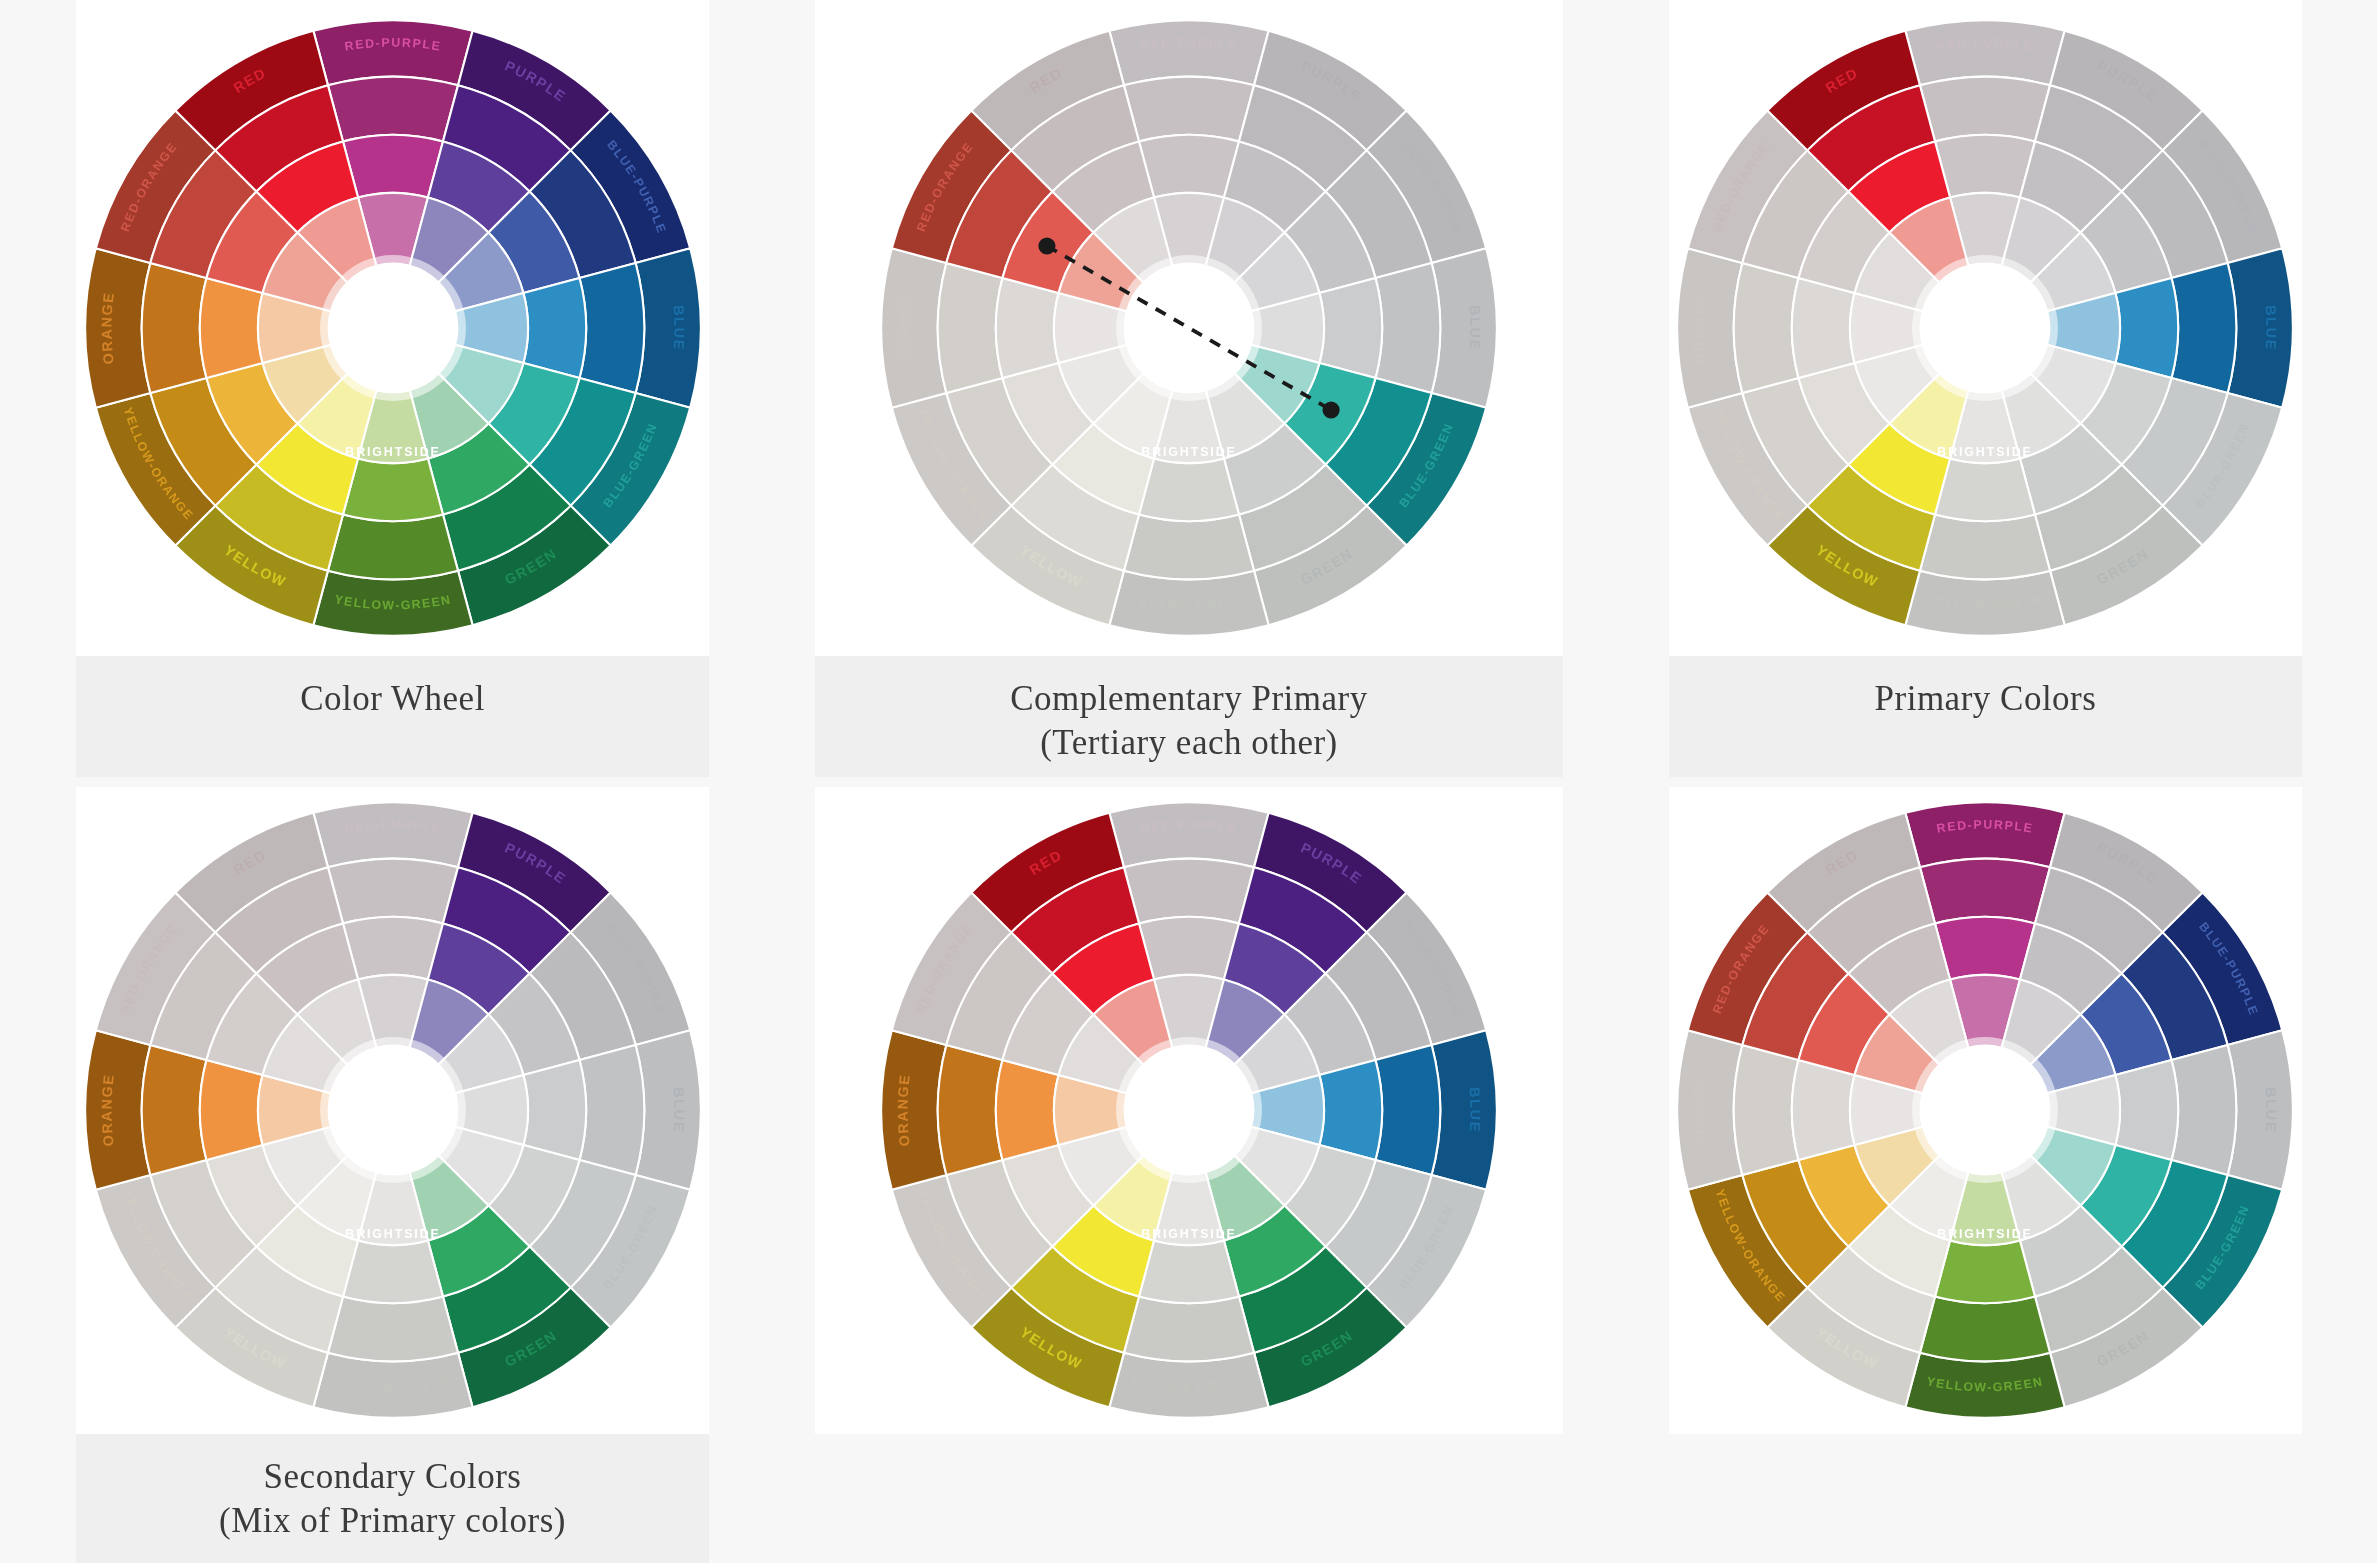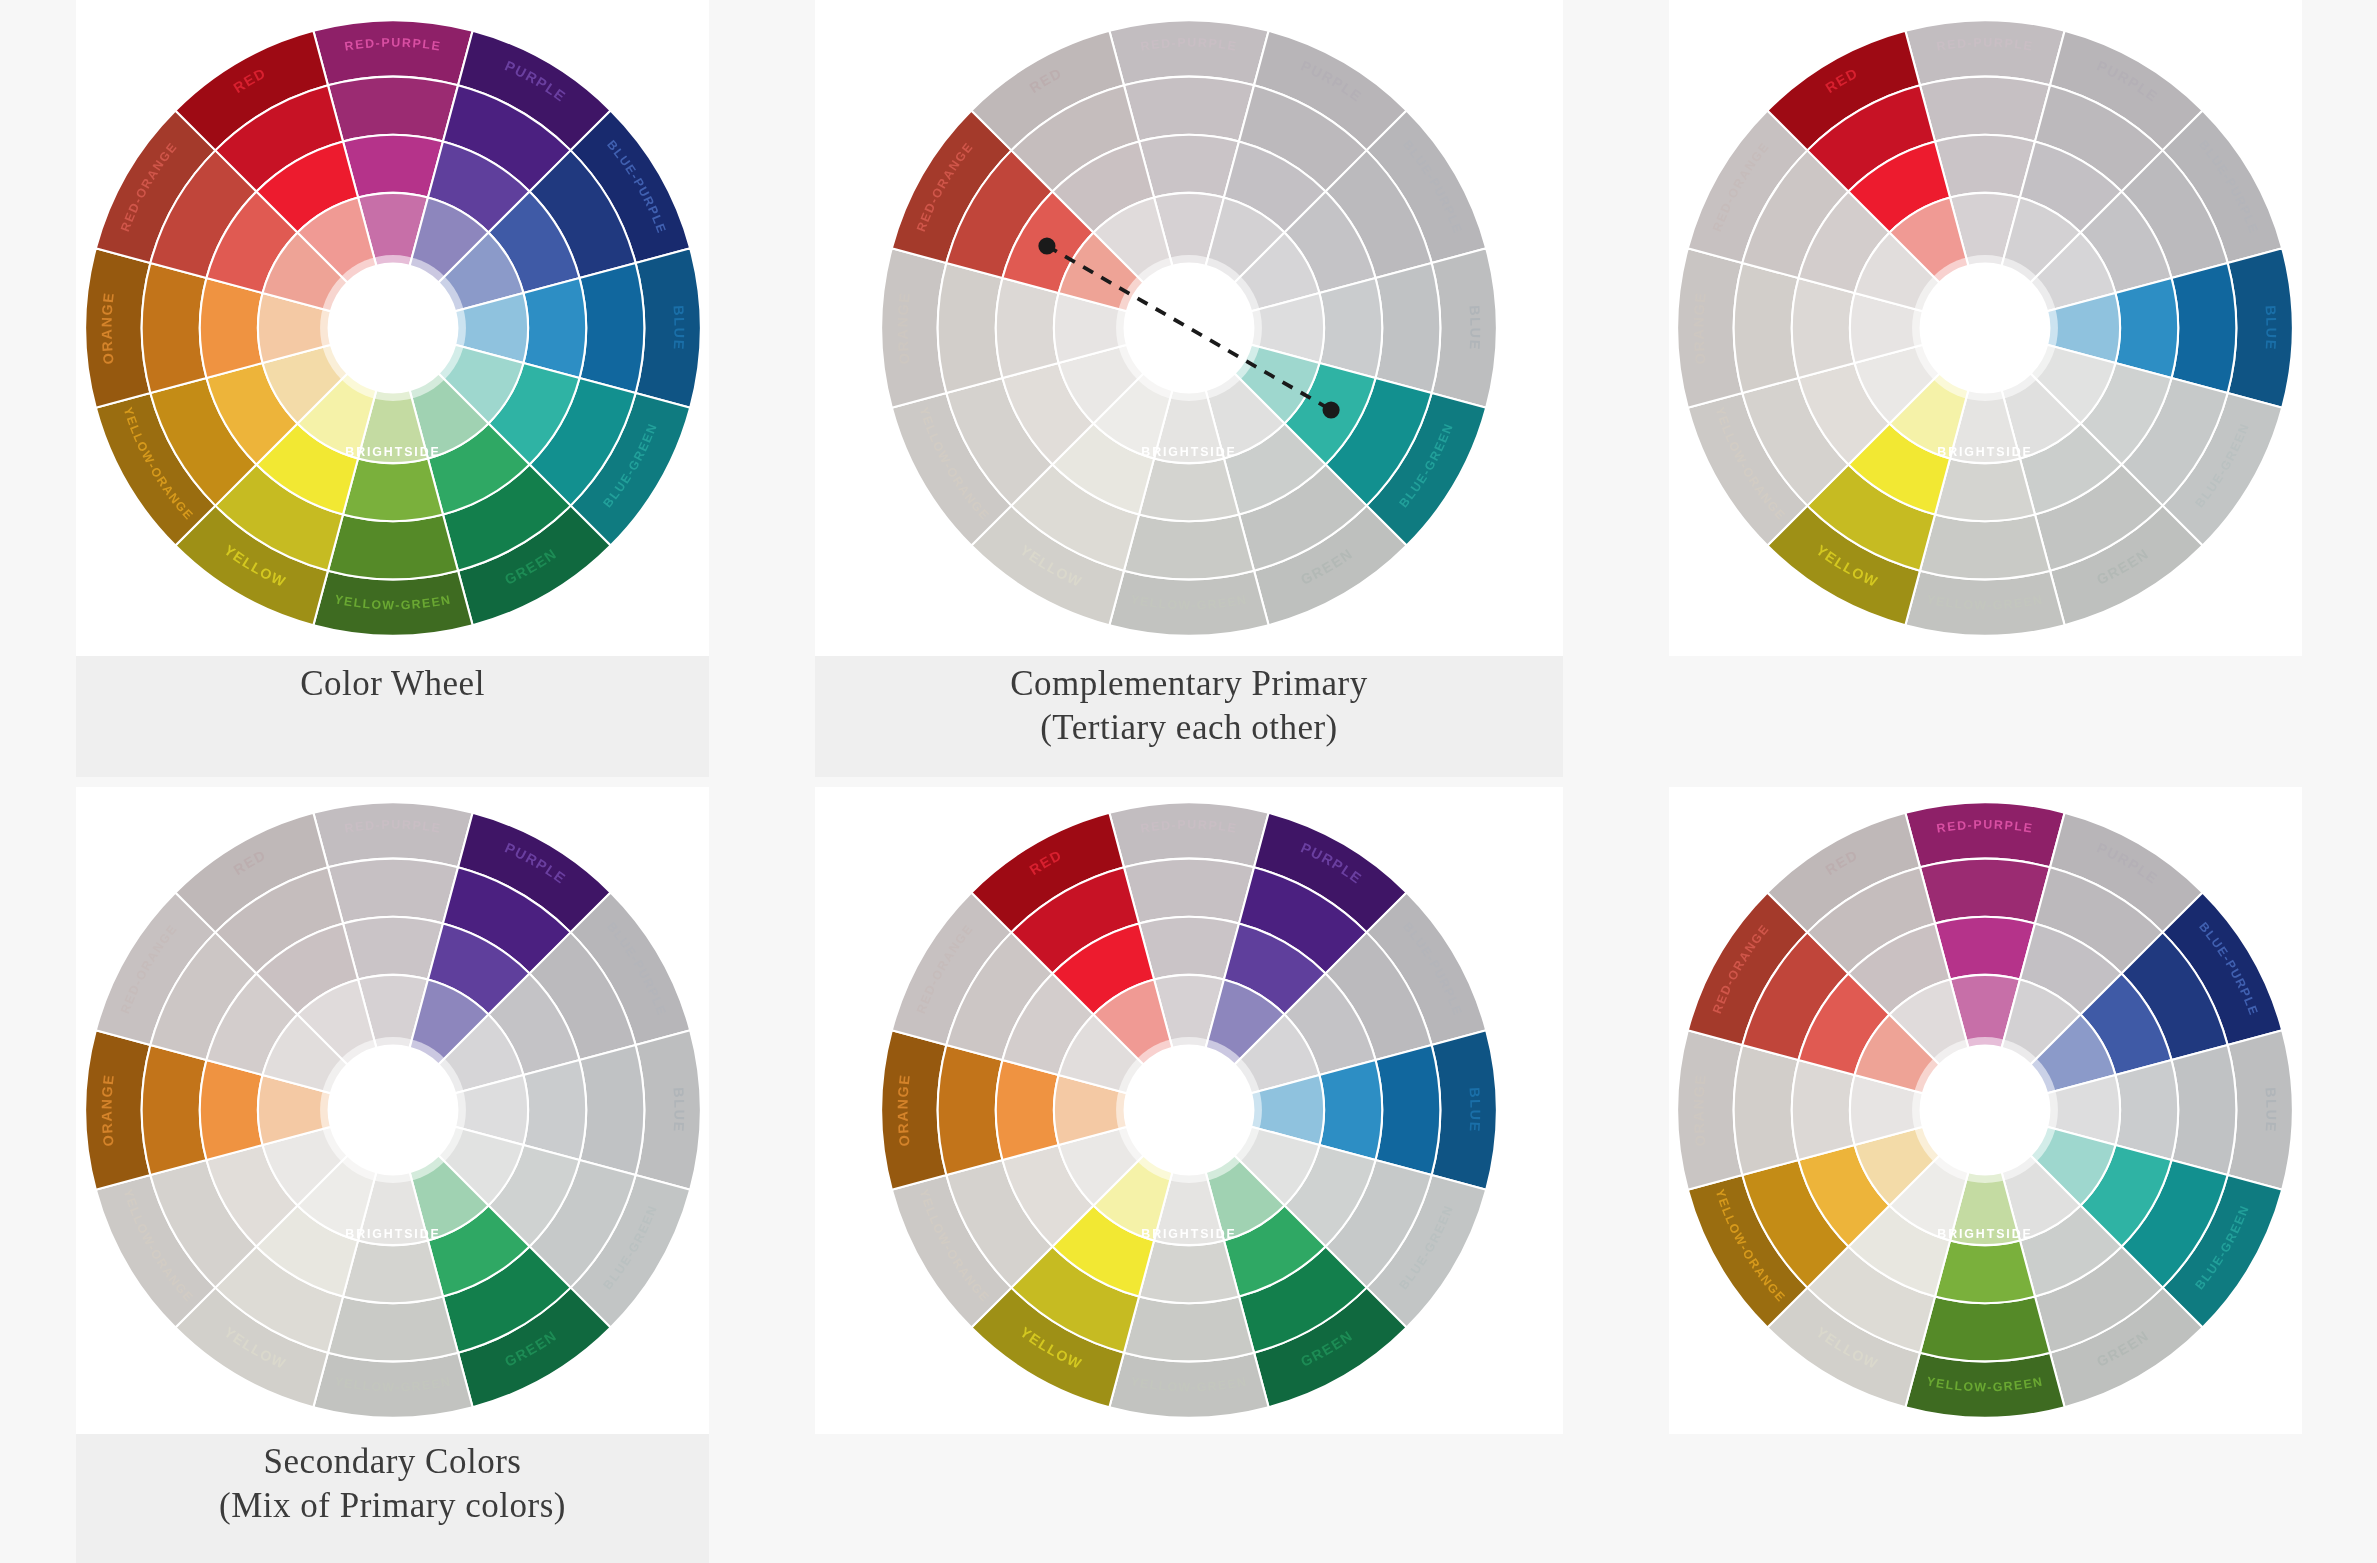--- a/index.html
+++ b/index.html
@@ -32,21 +32,21 @@
     height:656px;
     display:flex;align-items:center;justify-content:center;
     box-sizing:border-box;
   }
   .cell.row2 .wheel-box{height:647px;}
   .caption{
     flex:1 1 auto;
     background:#efefef;
     display:flex;flex-direction:column;
     align-items:center;justify-content:flex-start;
-    padding-top:6px;
+    padding-top:21px;
     box-sizing:border-box;
   }
   .caption .line{
     font-size:35px;
     color:#3b3b3b;
     letter-spacing:0.5px;
     line-height:1.26;
     text-align:center;
     font-family:"Liberation Serif", serif;
     white-space:nowrap;
@@ -394,20 +394,23 @@
             <path d="M 143.32380976675142 143.32380976675148 A 264 264 0 0 1 261.6717720929346 74.99558185968596 L 277.47267479644347 133.9653535546336 A 202.95 202.95 0 0 0 186.49267875819015 186.4926787581902 Z" fill="#c71225" stroke="#ffffff" stroke-width="2.2"></path>
             <path d="M 186.49267875819015 186.4926787581902 A 202.95 202.95 0 0 1 277.47267479644347 133.9653535546336 L 293.27357749995235 192.9351252495812 A 141.9 141.9 0 0 0 229.66154774962888 229.6615477496289 Z" fill="#ed1b2e" stroke="#ffffff" stroke-width="2.2"></path>
             <path d="M 229.66154774962888 229.6615477496289 A 141.9 141.9 0 0 1 293.27357749995235 192.9351252495812 L 312.49089159881447 264.65511785154456 A 67.64999999999999 67.64999999999999 0 0 0 282.16422625273003 282.1642262527301 Z" fill="#f09a94" stroke="#ffffff" stroke-width="2.2"></path>
             <text class="seglabel" font-size="15" fill="#d8202f"><textPath href="#lp-primary-colors-11" xlink:href="#lp-primary-colors-11" startOffset="50%" text-anchor="middle">RED</textPath></text>
           </g>
           <text class="brightside" x="330" y="464.775" text-anchor="middle" font-size="13" fill="rgba(255,255,255,0.85)">BRIGHTSIDE</text>
           <circle cx="330" cy="330" r="76.64999999999999" fill="#ffffff" opacity="0.55"></circle>
           <circle cx="330" cy="330" r="67.64999999999999" fill="#ffffff"></circle>
         </svg>
       </div>
+    <div class="caption" id="cp2">
+        <div class="line">Primary Colors</div>
+      </div>
   </div>
 
   <div class="cell row2">
     <div class="wheel-box" id="wb3">
         <svg width="628" height="628" viewBox="0 0 660 660">
           <defs>
             <path id="lp-secondary-colors-0" d="M 259.4656565940137 42.83559343072062 A 295.7 295.7 0 0 1 400.53434340598636 42.83559343072062" fill="none"></path>
             <path id="lp-secondary-colors-1" d="M 412.4976700558001 46.04115714532793 A 295.7 295.7 0 0 1 534.6667365134792 116.57550055131432" fill="none"></path>
             <path id="lp-secondary-colors-2" d="M 543.4244994486858 125.33326348652074 A 295.7 295.7 0 0 1 613.9588428546721 247.50232994419991" fill="none"></path>
             <path id="lp-secondary-colors-3" d="M 617.1644065692794 259.46565659401364 A 295.7 295.7 0 0 1 617.1644065692794 400.53434340598636" fill="none"></path>

